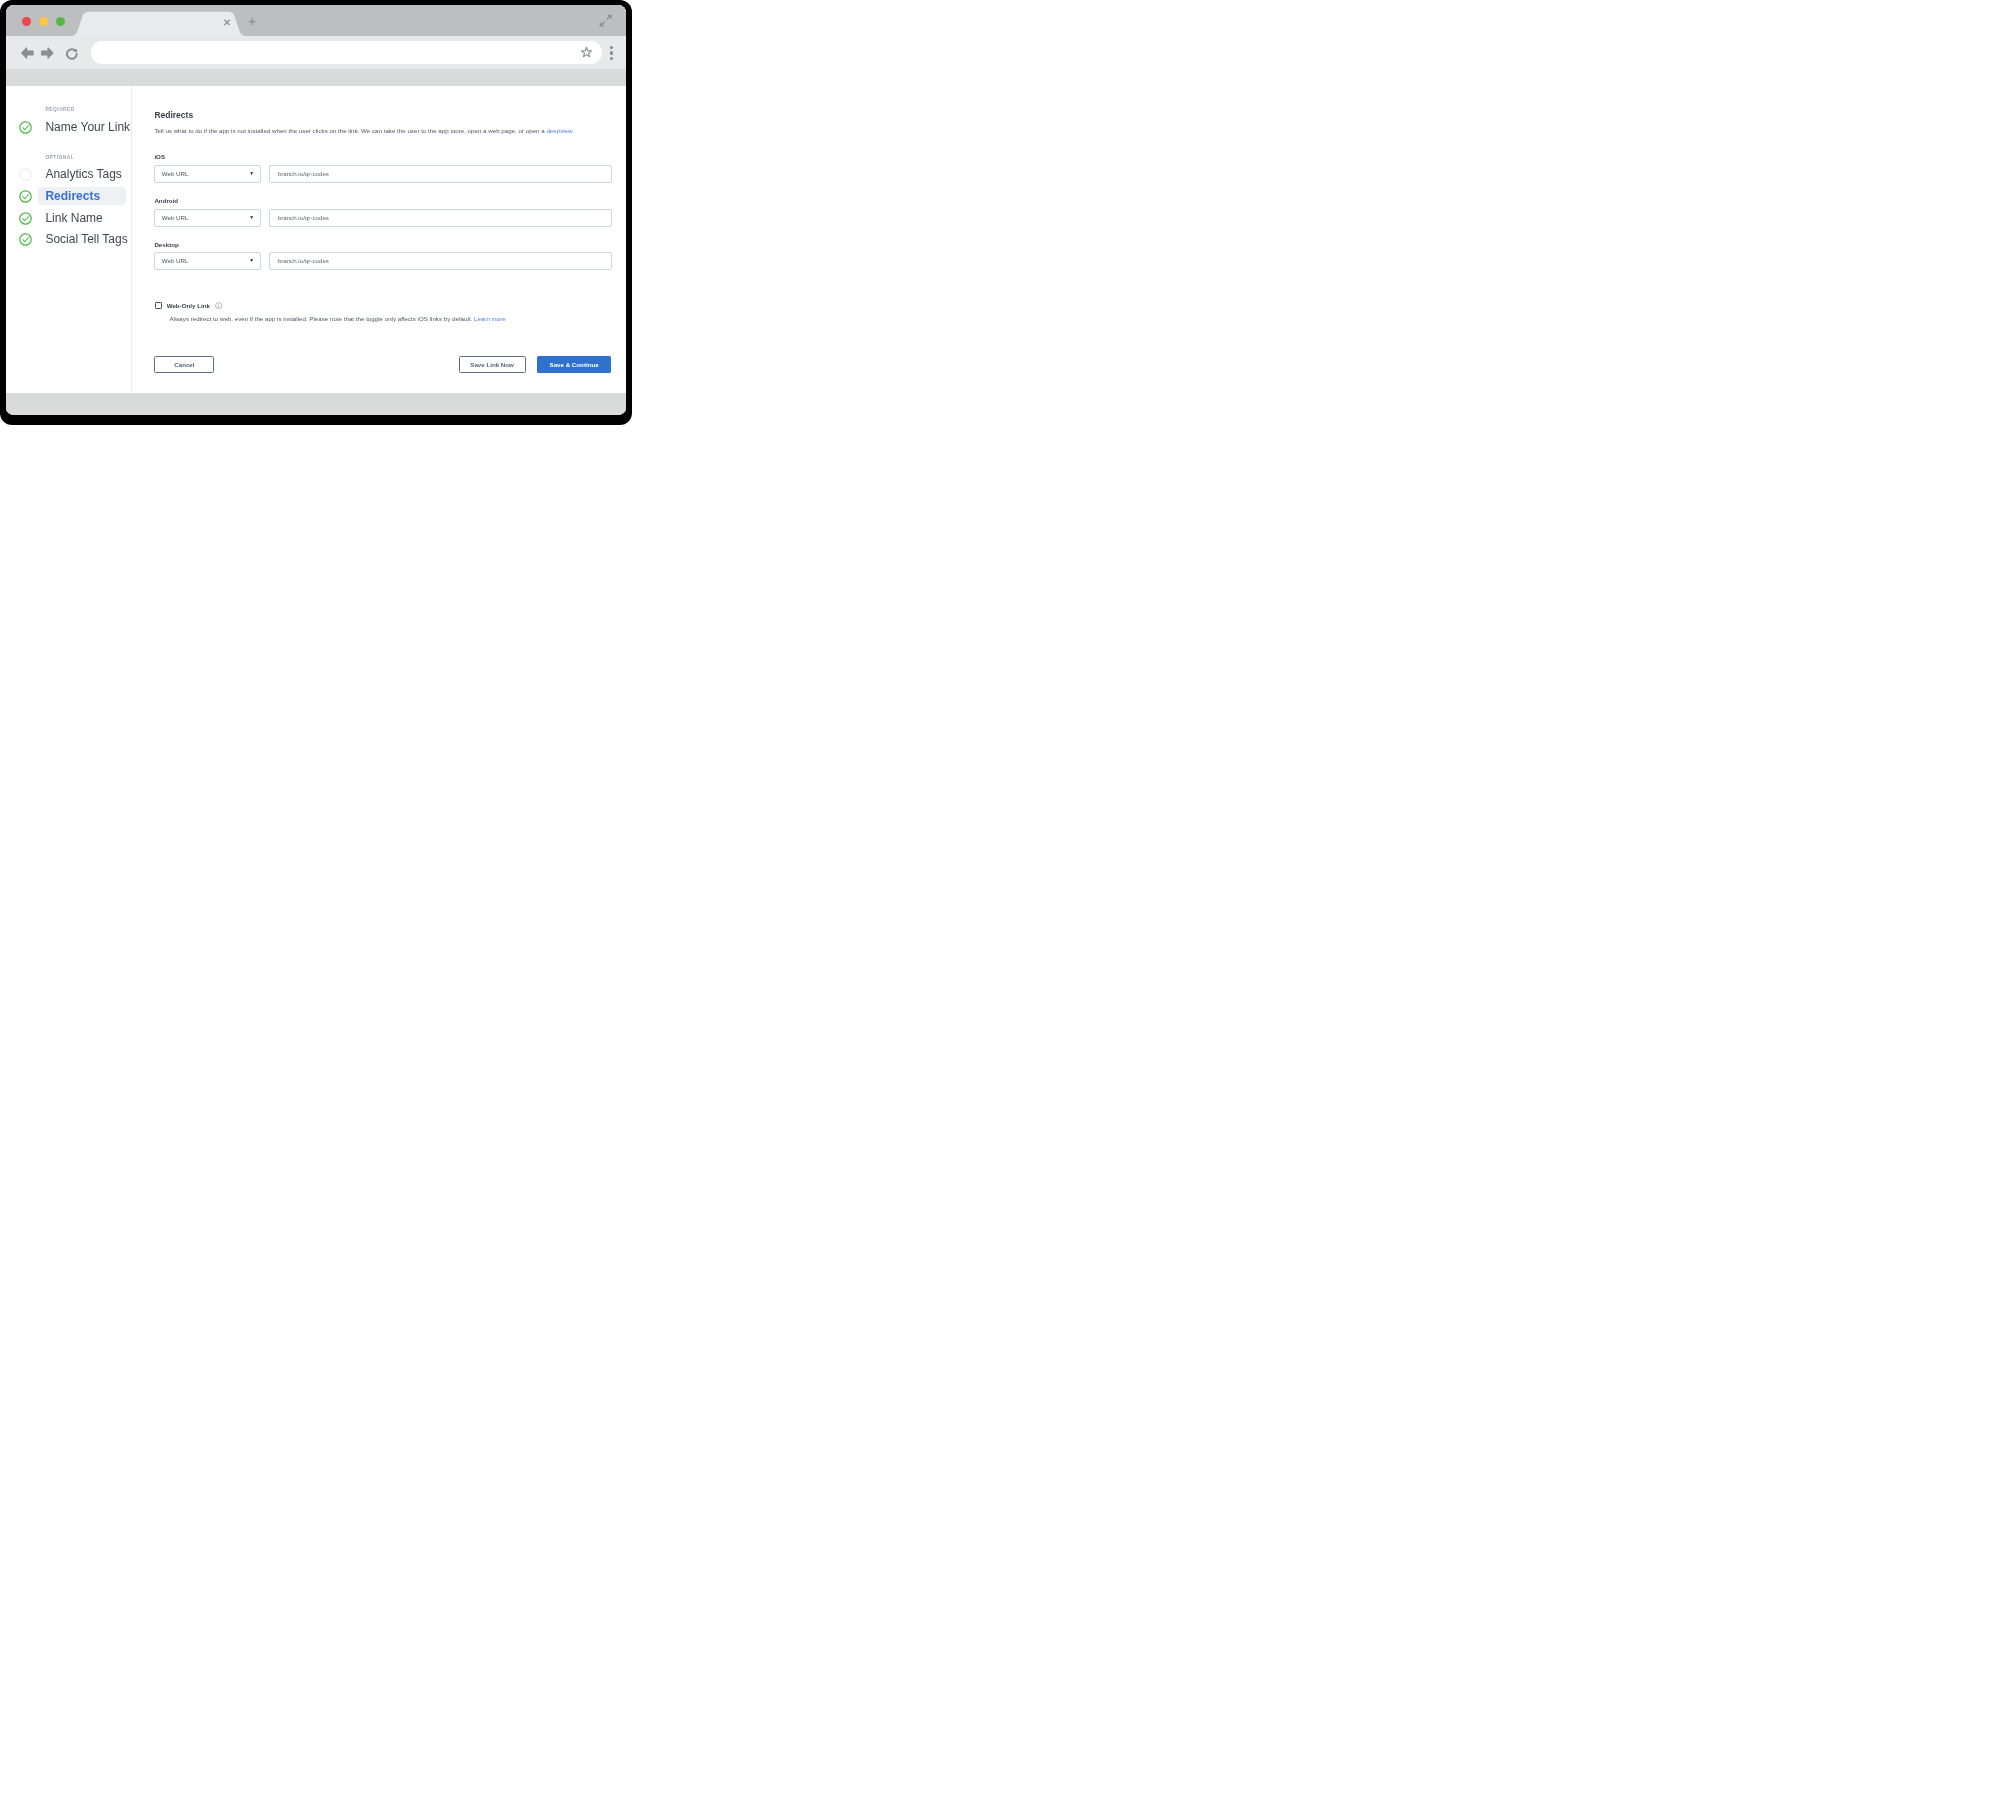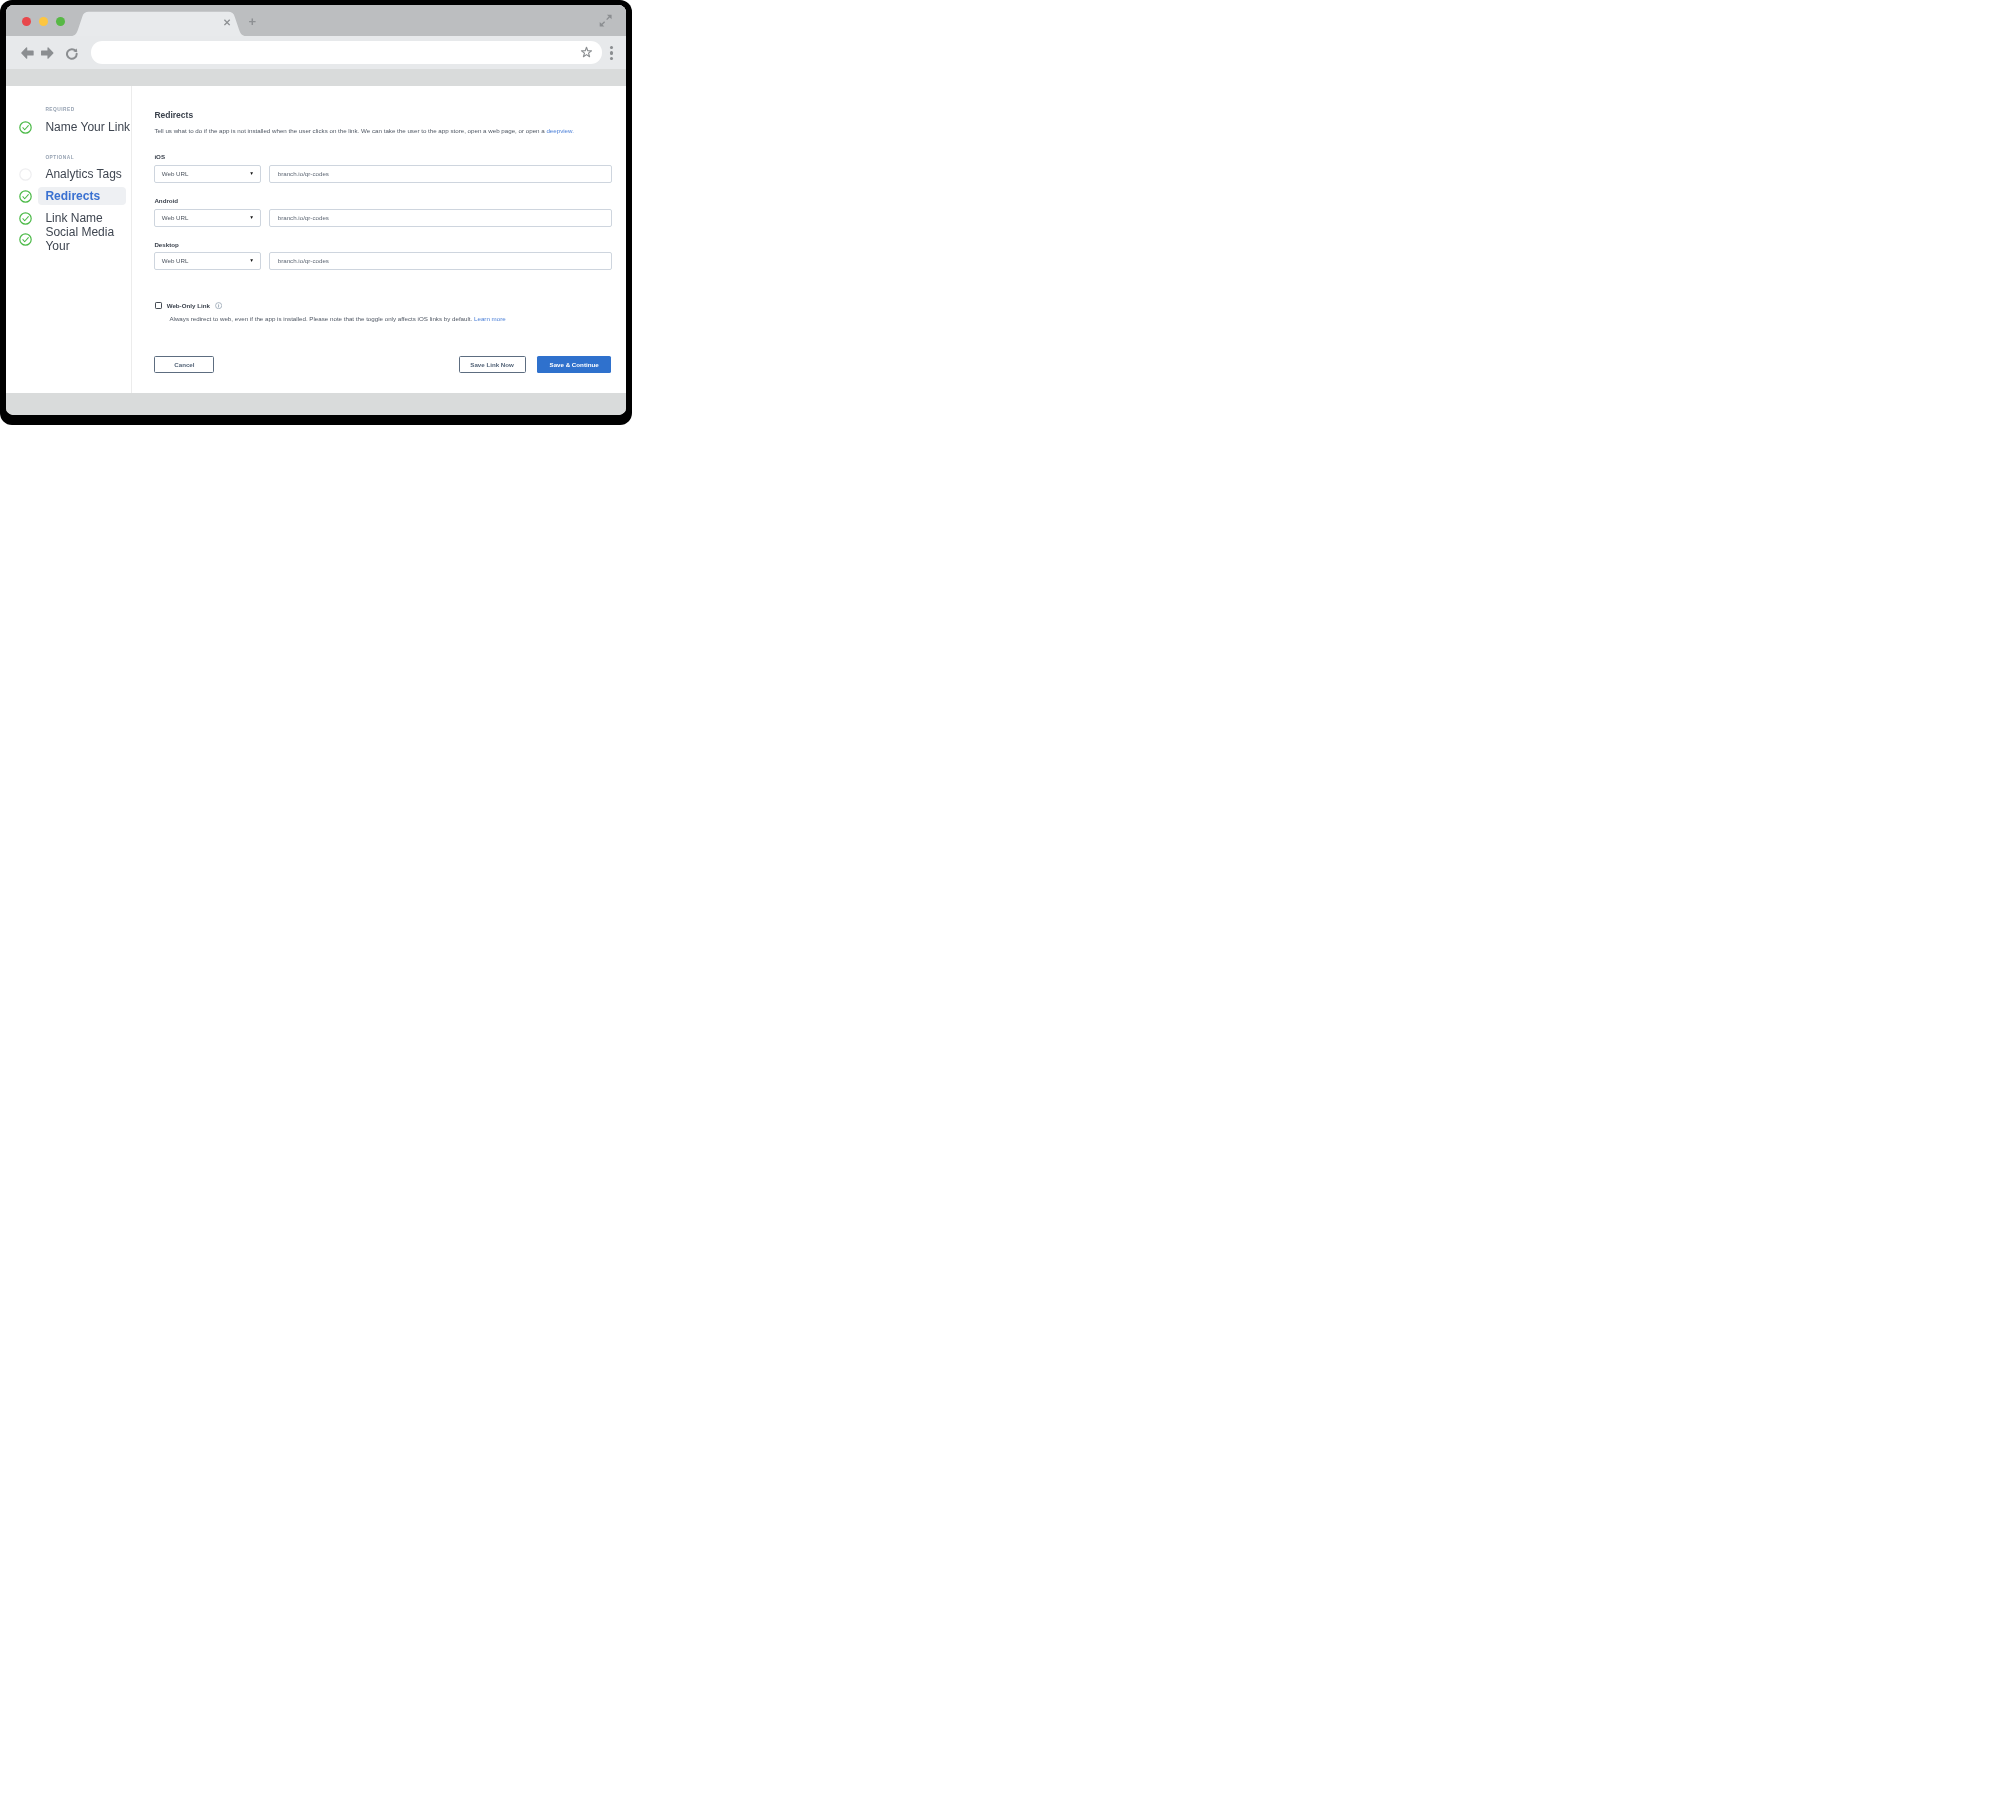--- a/index.html
+++ b/index.html
@@ -167,21 +167,21 @@
             <span class="slabel">Link Name</span>
           </div>
 
           <div class="siderow" style="top:147px">
             <span class="ckwrap">
               <svg width="13" height="13" viewBox="0 0 32 32">
                   <circle cx="16" cy="16" r="14" fill="none" stroke="#4cba48" stroke-width="3"></circle>
                   <path d="M9.5 16.5 L14 21.5 L23 11.5" fill="none" stroke="#4cba48" stroke-width="2.6" stroke-linecap="round" stroke-linejoin="round"></path>
                 </svg>
             </span>
-            <span class="slabel">Social Media Your</span>
+            <span class="slabel">Social Tell Tags</span>
           </div>
         </div>
 
         <div class="main">
           <div class="h1">Redirects</div>
           <div class="desc">
             <span>Tell us what to do if the app is not installed when the user clicks on the link. We can take the user to the app store, open a web page, or open a </span><a class="lnk" href="#">deepview.</a>
           </div>
 
           <div class="seclabel" style="top:67px">iOS</div>

